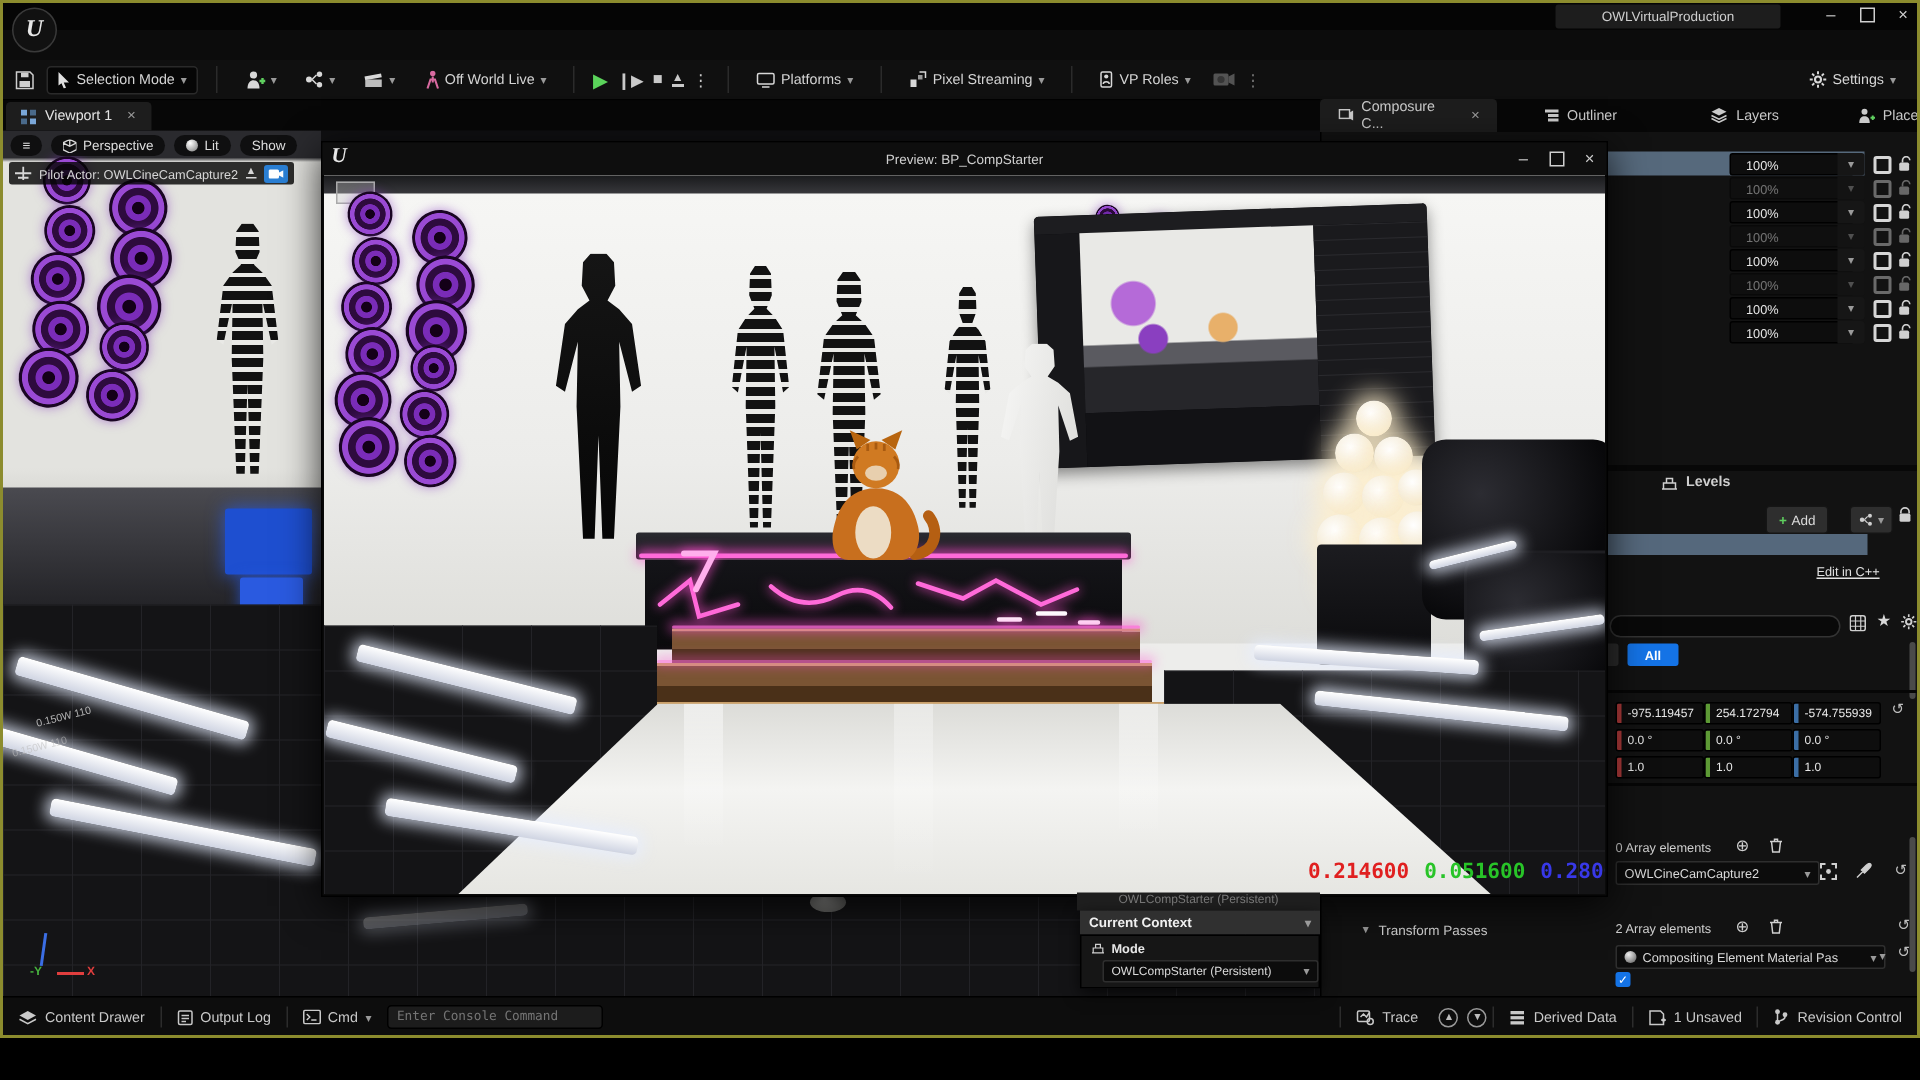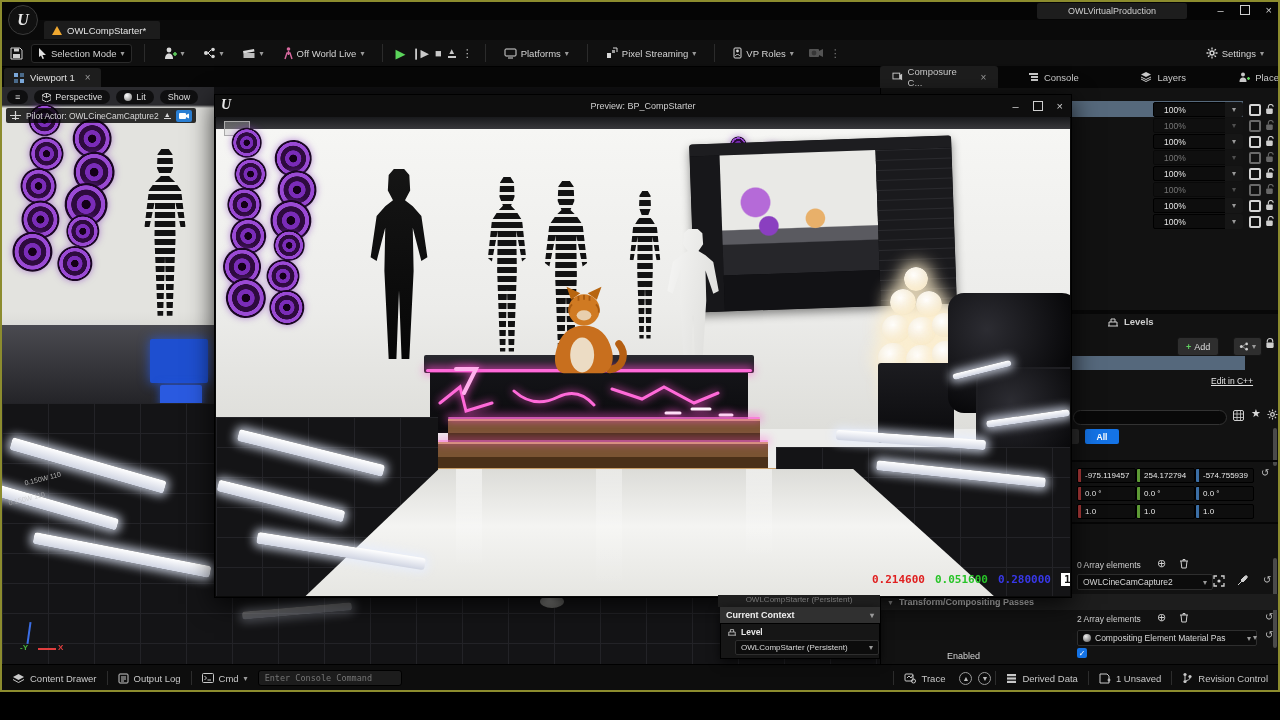--- a/index.html
+++ b/index.html
@@ -133,21 +133,21 @@
     border-top:2px solid #caa06a;box-shadow:0 2px 0 #1a1008;}
   #center-floor{left:60px;top:352px;width:740px;height:127px;
     clip-path:polygon(22% 0,78% 0,97% 100%,4% 100%);
     background:linear-gradient(180deg,#dcdcd8,#f4f4f2 45%,#e6e6e2);}
   .refl{position:absolute;background:linear-gradient(180deg,rgba(255,255,255,.9),rgba(255,255,255,0));width:26px;}
   #pv-left-wing{left:0;top:300px;width:222px;height:179px;}
   #pv-right-wing{left:560px;top:330px;width:294px;height:149px;}
   .lampball{position:absolute;border-radius:50%;background:radial-gradient(circle at 40% 35%,#ffffff,#f3e8cf 70%,#d8c8a4);
     box-shadow:0 0 16px 5px rgba(255,240,205,.85);}
   .barrel{position:absolute;border-radius:16px;background:radial-gradient(circle at 30% 30%,#2c2c32,#08080a 70%);}
-  #pv-readout{left:656px;top:456px;display:flex;gap:10px;font-size:11px;font-weight:bold;
+  #pv-readout{left:656px;top:456px;display:flex;gap:10px;font-size:14px;font-weight:bold;
     font-family:"DejaVu Sans Mono",monospace;}
   
   #ctx-behind{left:716px;top:593px;width:162px;height:12px;background:#1f1f1f;overflow:hidden;
     color:#7a7a7a;font-size:8px;text-align:center;z-index:6;}
   #ctx-pop{left:718px;top:605px;width:160px;height:52px;z-index:7;box-shadow:0 3px 10px rgba(0,0,0,.7);}
   #ctx-head{left:0;top:0;width:160px;height:16px;background:#303030;color:#f0f0f0;font-size:9px;
     font-weight:bold;display:flex;align-items:center;padding:0 6px;box-sizing:border-box;}
   #ctx-body{left:0;top:16px;width:160px;height:36px;background:#161616;border:1px solid #000;box-sizing:border-box;}
   
   #statusbar{left:0;top:662px;width:1276px;height:26px;background:#0d0d0d;border-top:1px solid #000;
@@ -171,26 +171,20 @@
   <div id="titlebar" class="abs">
     <div id="session-tab" class="abs">OWLVirtualProduction</div>
     <div id="win-controls" class="abs">
       <span class="winbtn">–</span>
       <span class="boxbtn"></span>
       <span class="winbtn">×</span>
     </div>
   </div>
   <div id="ue-logo" class="abs">U</div>
 
-  <div id="assetrow" class="abs">
-    <div id="asset-tab" class="abs">
-      <span class="warn-tri"></span>
-      <span class="t">OWLCompStarter*</span>
-    </div>
-  </div>
 
   <div id="toolbar" class="abs">
     <svg class="icon-svg" width="13" height="13" viewBox="0 0 13 13">
           <path d="M1 1h9l2 2v9H1z" fill="none" stroke="#cfcfcf"></path>
           <rect x="3" y="7" width="7" height="4" fill="#cfcfcf"></rect>
           <rect x="4" y="1.5" width="5" height="3" fill="#cfcfcf"></rect>
         </svg>
     <div class="tb-btn tb-pill">
       <svg class="icon-svg" width="9" height="11" viewBox="0 0 9 11">
             <path d="M1 0 L8 7 L4.5 7 L6 10.5 L4.5 11 L3 7.5 L1 9 Z" fill="#e0e0e0"></path>
@@ -311,21 +305,21 @@
           </svg>
       <span>Composure C...</span>
           <span class="tab-x">×</span>
     </div>
     <div class="rtab">
       <svg class="icon-svg" width="11" height="10" viewBox="0 0 11 10">
             <rect x="1" y="1" width="9" height="2" fill="#c9c9c9"></rect>
             <rect x="3" y="4" width="7" height="2" fill="#c9c9c9"></rect>
             <rect x="3" y="7" width="7" height="2" fill="#c9c9c9"></rect>
           </svg>
-      <span>Console</span>
+      <span>Outliner</span>
     </div>
     <div class="rtab">
       <svg class="icon-svg" width="12" height="10" viewBox="0 0 12 10">
             <path d="M6 0 L11 2.5 L6 5 L1 2.5Z" fill="#c9c9c9"></path>
             <path d="M1 5 L6 7.5 L11 5 M1 7 L6 9.5 L11 7" stroke="#c9c9c9" fill="none"></path>
           </svg>
       <span>Layers</span>
     </div>
     <div class="rtab">
       <svg class="icon-svg" width="12" height="11" viewBox="0 0 12 11">
@@ -625,26 +619,23 @@
     <div class="abs dd" style="left:196px;top:542px;width:168px;">
       <span style="width:8px;height:8px;border-radius:50%;background:radial-gradient(circle at 35% 30%,#eee,#555);display:inline-block;"></span>
       <span style="flex:1;overflow:hidden;white-space:nowrap;">Compositing Element Material Pas</span>
           <span class="chev">▾</span>
     </div>
     <span class="abs chev" style="left:372px;top:545px;">▾</span>
     <span class="abs reset-arrow" style="left:384px;top:541px;">↺</span>
     <div class="abs chk-on" style="left:196px;top:560px;">✓</div>
     <div class="scrollbar" style="top:470px;height:90px;"></div>
 
-    <div class="tree-row" style="top:506px;background:#1d1d1d;padding-left:6px;font-weight:bold;width:392px;">
+    <div class="tree-row" style="top:524px;padding-left:26px;width:372px;">
       <span class="tri">▼</span>
-          <span>Transform/Compositing Passes</span>
-    </div>
-    <div class="tree-row" style="top:560px;padding-left:66px;width:332px;">
-      <span>Enabled</span>
+          <span>Transform Passes</span>
     </div>
   </div>
 
   <div id="preview" class="abs">
     <div id="pv-titlebar" class="abs">
       <div id="pv-logo" class="abs">U</div>
       <div id="pv-title">Preview: BP_CompStarter</div>
       <div id="pv-controls" class="abs">
         <span class="winbtn">–</span>
         <span class="boxbtn"></span>
@@ -770,21 +761,21 @@
   <div id="ctx-pop" class="abs">
     <div id="ctx-head" class="abs">
       <span style="flex:1;">Current Context</span>
           <span class="chev">▾</span>
     </div>
     <div id="ctx-body" class="abs">
       <div class="abs" style="left:6px;top:3px;display:flex;align-items:center;gap:4px;color:#e8e8e8;font-size:8.5px;font-weight:bold;">
         <svg class="icon-svg" width="10" height="8" viewBox="0 0 12 10">
               <path d="M1 9 h10 M2 9 V5 h8 V9 M4 5 V2 h4 V5" stroke="#cfcfcf" fill="none"></path>
             </svg>
-        <span>Level</span>
+        <span>Mode</span>
       </div>
       <div class="abs dd" style="left:14px;top:16px;width:132px;height:13px;">
         <span style="flex:1;overflow:hidden;white-space:nowrap;font-size:8px;">OWLCompStarter (Persistent)</span>
             <span class="chev">▾</span>
       </div>
     </div>
   </div>
 
   <div id="statusbar" class="abs">
     <div class="sb-item">

